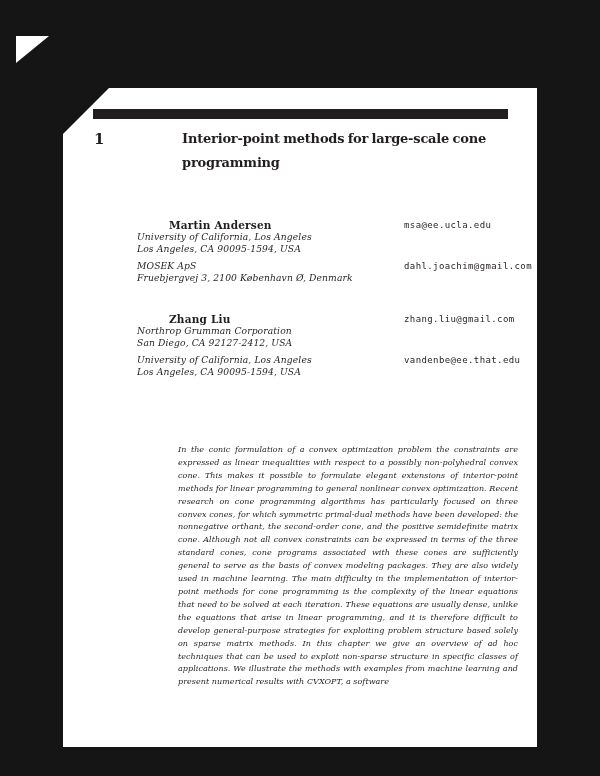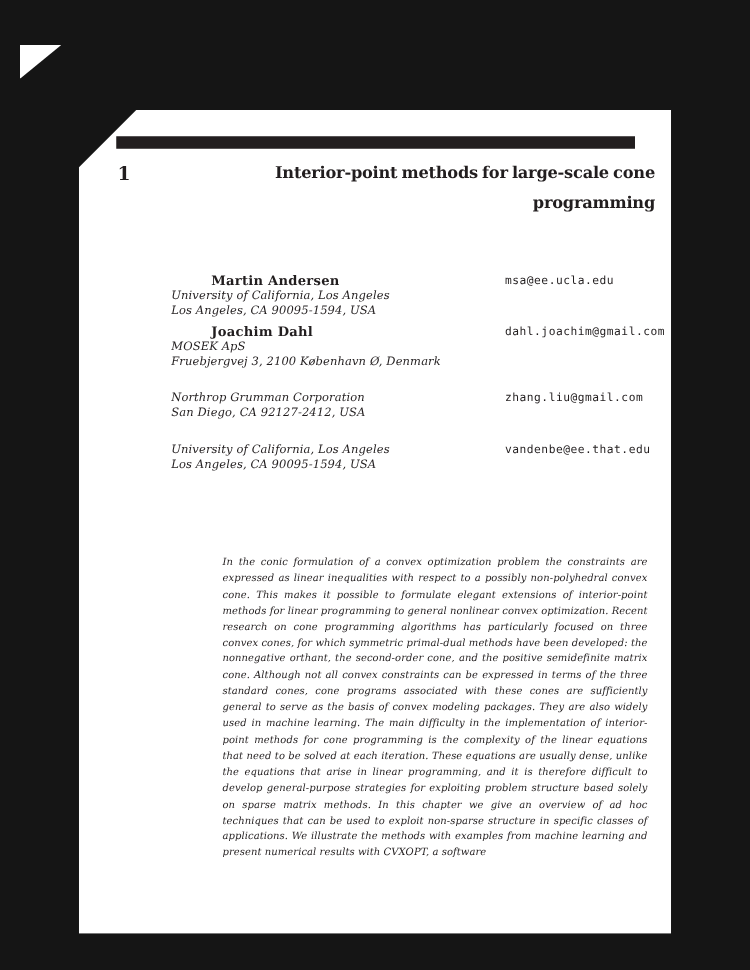--- a/index.html
+++ b/index.html
@@ -33,21 +33,21 @@
     position:absolute;left:30px;top:21px;width:415px;height:10px;
     background:var(--ink,#221e1f);
   }
   .chapter-number{
     position:absolute;left:31px;top:39px;
     font-size:15px;font-weight:bold;line-height:24px;
   }
   .chapter-title{
     position:absolute;left:119px;top:39px;width:342px;margin:0;
     font-size:13px;font-weight:bold;line-height:24px;
-    letter-spacing:-0.2px;word-spacing:-1px;text-align:right;
+    letter-spacing:-0.2px;word-spacing:-1px;
   }
   .authors{position:absolute;left:74px;top:0;width:380px;}
   .author-row{position:absolute;left:0;width:380px;}
   .author-row.r0{top:131px;}
   .author-row.r1{top:172px;}
   .author-row.r2{top:225px;}
   .author-row.r3{top:266px;}
   .author-name{
     font-size:10.5px;font-weight:bold;line-height:12px;letter-spacing:0.2px;margin-left:32px;
   }
@@ -83,27 +83,27 @@
     <div class="authors">
 
       <div class="author-row r0">
         <div class="author-name">Martin Andersen</div>
         <div class="author-affiliation">University of California, Los Angeles</div>
         <div class="author-address">Los Angeles, CA 90095-1594, USA</div>
         <div class="author-email">msa@ee.ucla.edu</div>
       </div>
 
       <div class="author-row r1">
-        <div class="author-name">Joachim Dahl</div>
         <div class="author-affiliation">MOSEK ApS</div>
         <div class="author-address">Fruebjergvej 3, 2100 København Ø, Denmark</div>
         <div class="author-email">dahl.joachim@gmail.com</div>
       </div>
 
       <div class="author-row r2">
+        <div class="author-name">Zhang Liu</div>
         <div class="author-affiliation">Northrop Grumman Corporation</div>
         <div class="author-address">San Diego, CA 92127-2412, USA</div>
         <div class="author-email">zhang.liu@gmail.com</div>
       </div>
 
       <div class="author-row r3">
         <div class="author-affiliation">University of California, Los Angeles</div>
         <div class="author-address">Los Angeles, CA 90095-1594, USA</div>
         <div class="author-email">vandenbe@ee.that.edu</div>
       </div>

